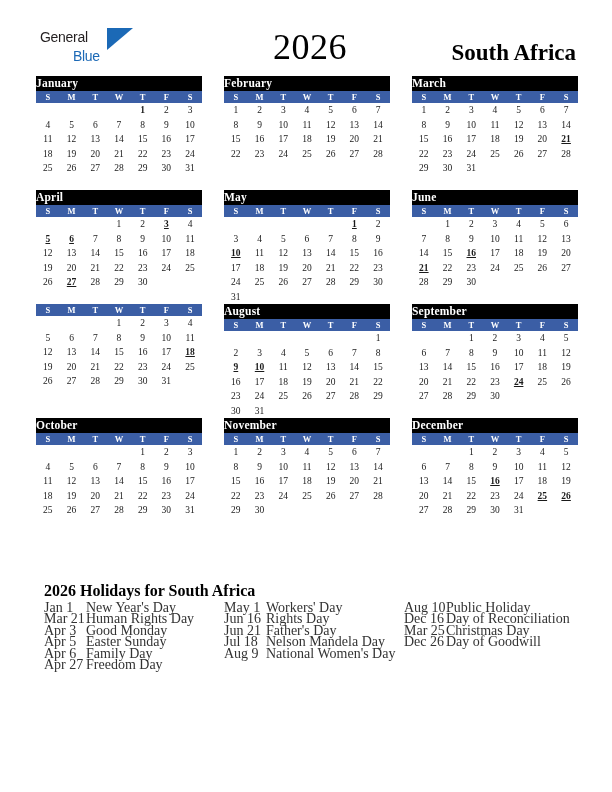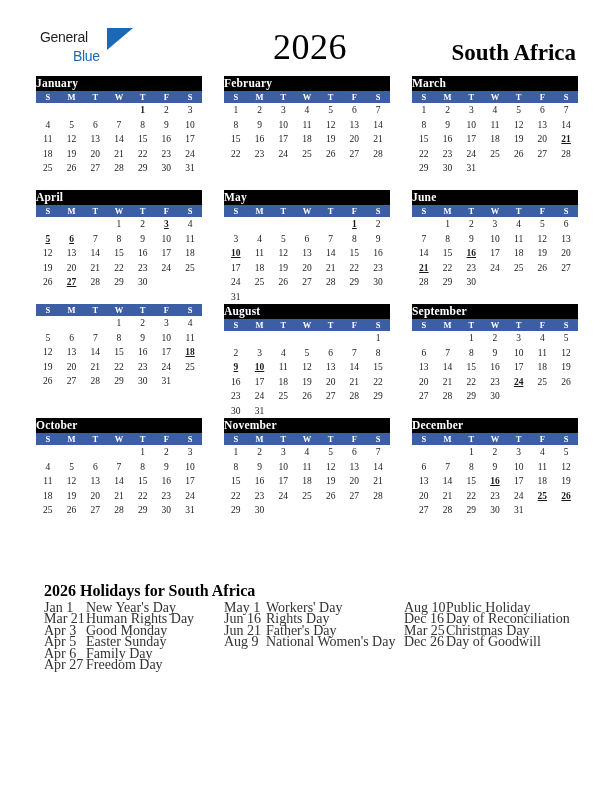--- a/index.html
+++ b/index.html
@@ -1099,20 +1099,24 @@
           </div>
           <div class="legend-item">
             <span class="legend-date">Jun 16</span>
             <span class="legend-name">Rights Day</span>
           </div>
           <div class="legend-item">
             <span class="legend-date">Jun 21</span>
             <span class="legend-name">Father's Day</span>
           </div>
           <div class="legend-item">
+            <span class="legend-date">Jul 18</span>
+            <span class="legend-name">Nelson Mandela Day</span>
+          </div>
+          <div class="legend-item">
             <span class="legend-date">Aug 9</span>
             <span class="legend-name">National Women's Day</span>
           </div>
         </div>
         <div class="legend-col">
           <div class="legend-item">
             <span class="legend-date">Aug 10</span>
             <span class="legend-name">Public Holiday</span>
           </div>
           <div class="legend-item">

